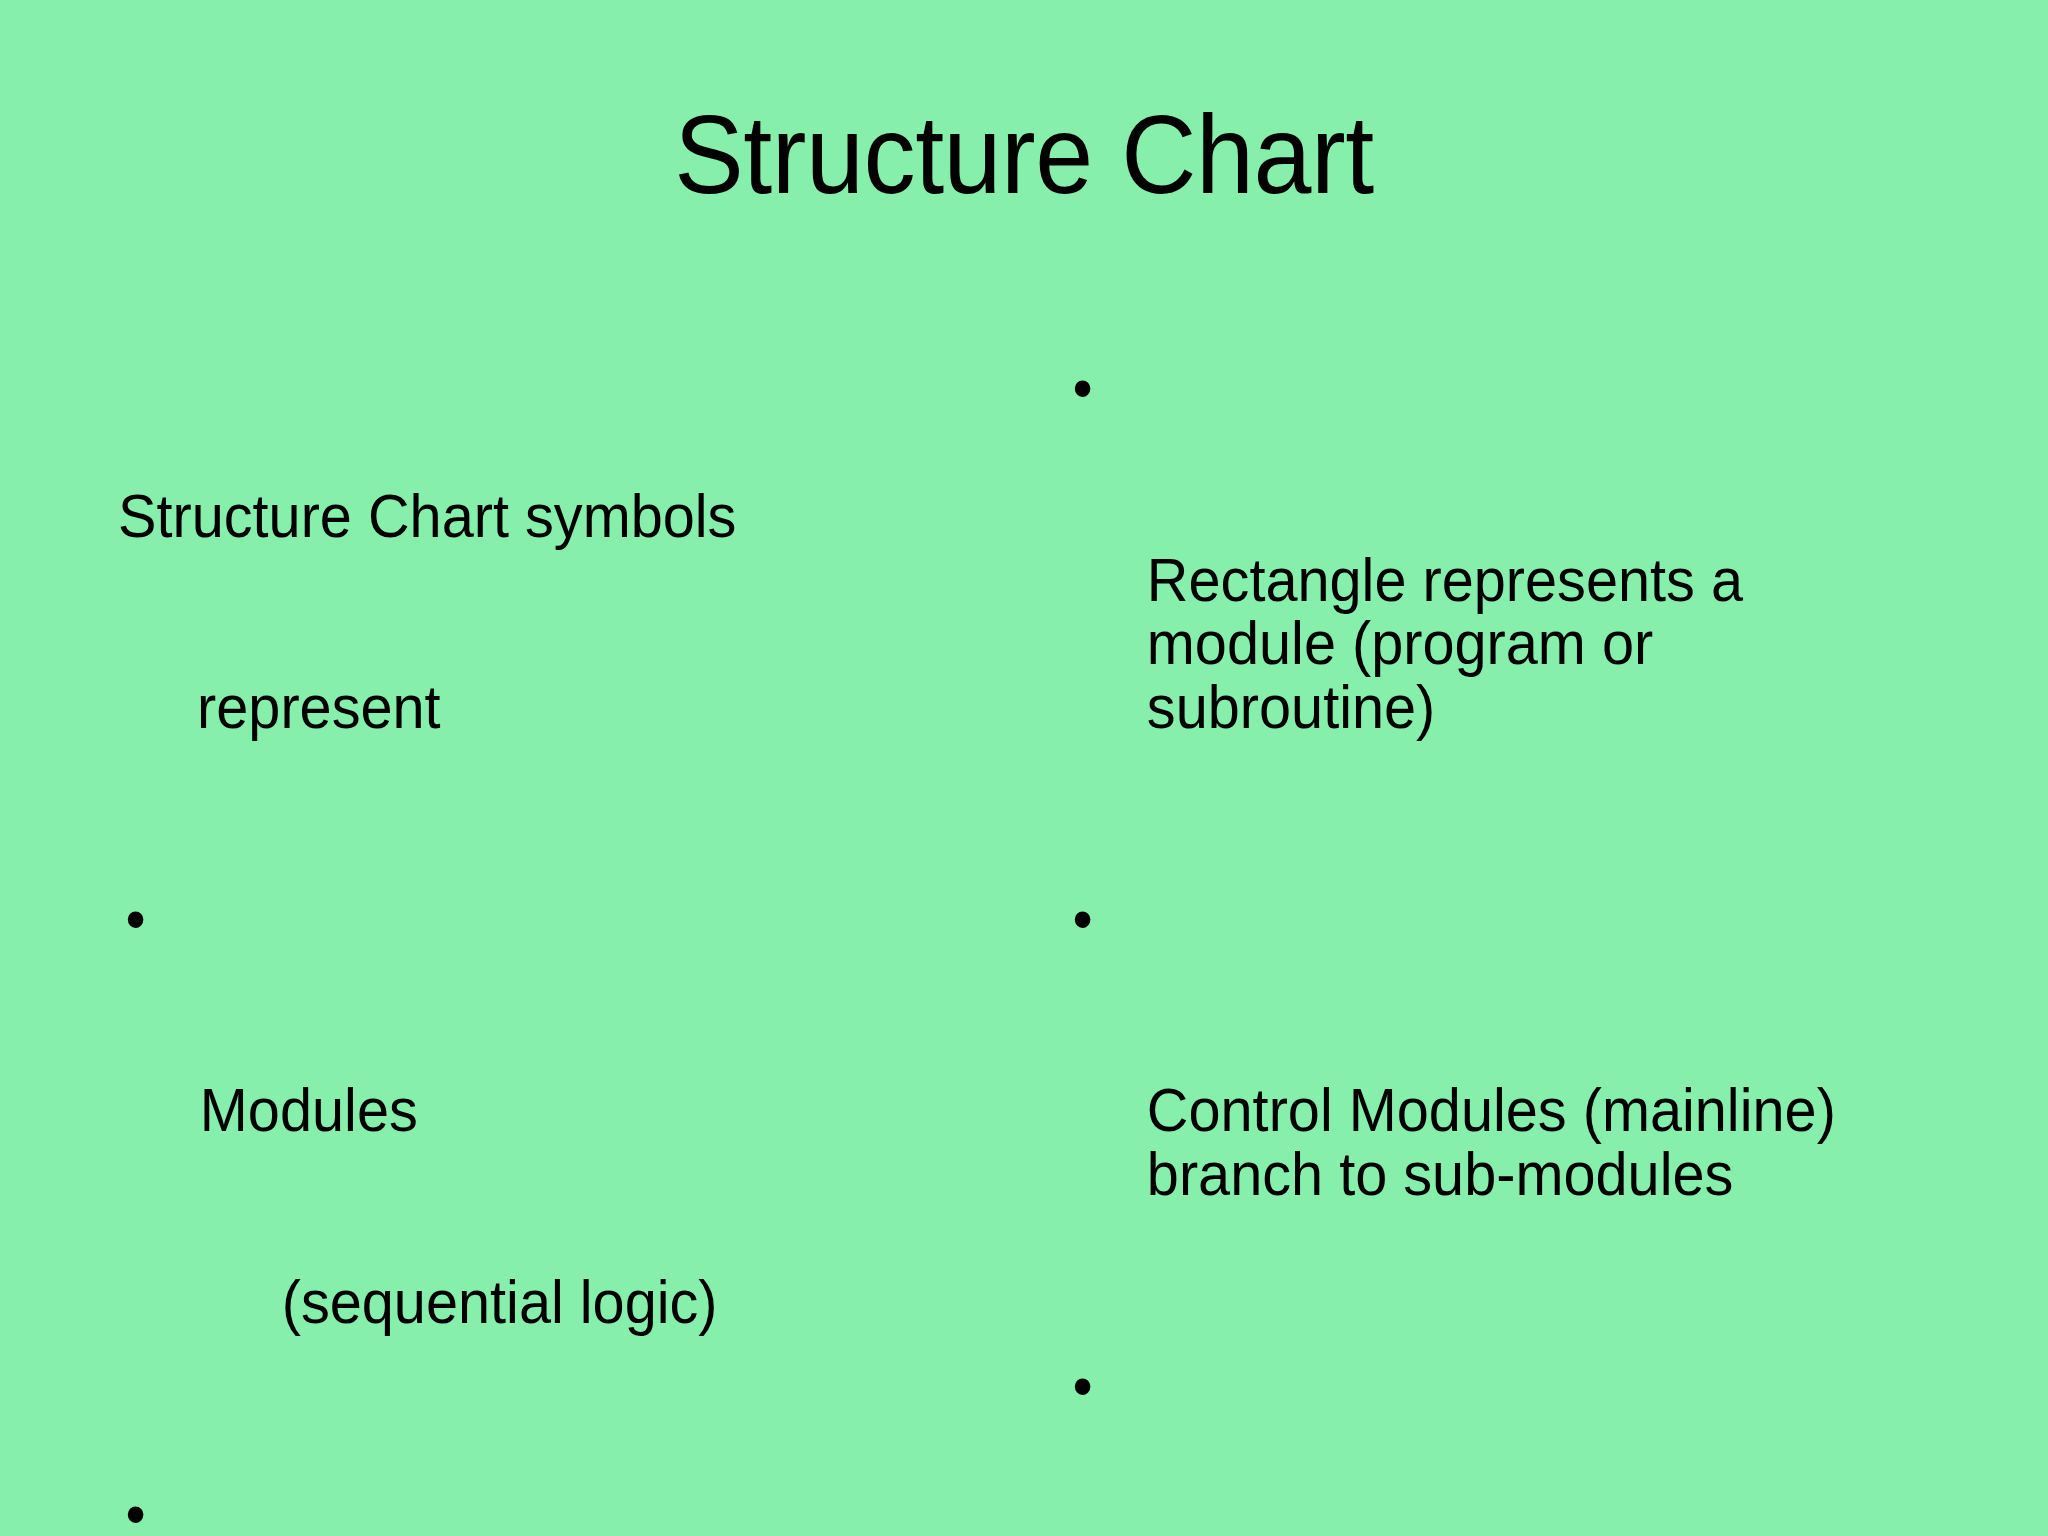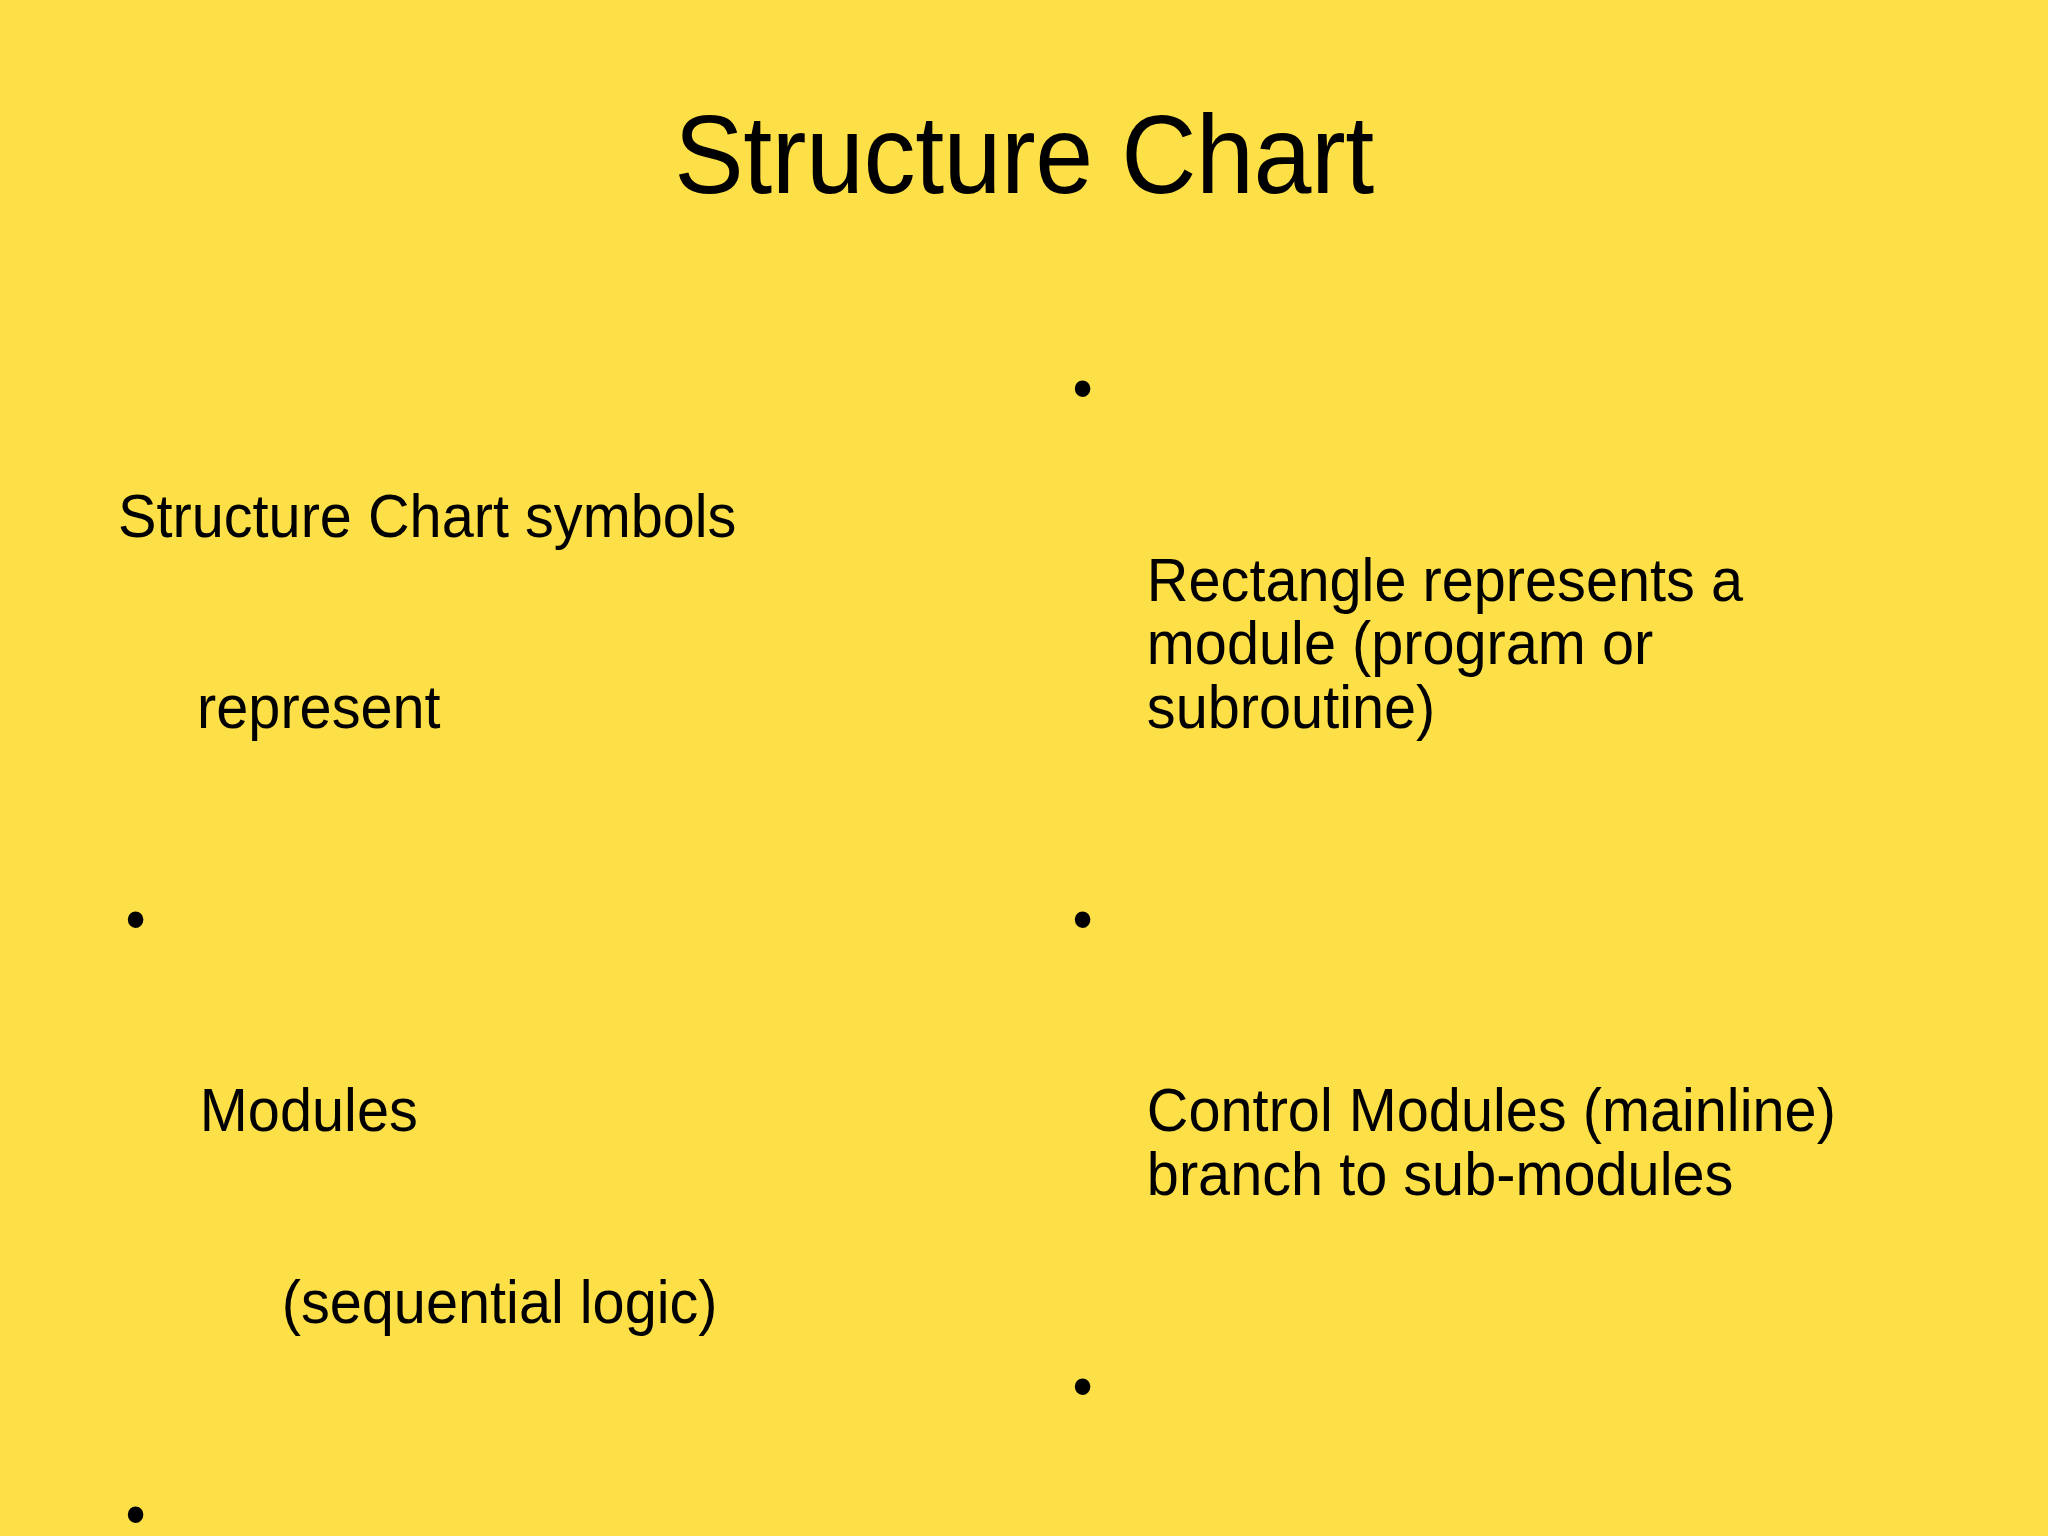--- a/index.html
+++ b/index.html
@@ -12,21 +12,21 @@
     height: 1536px;
     overflow: hidden;
     font-family: "Liberation Sans", sans-serif;
     color: #000000;
   }
 
   .slide {
     position: relative;
     width: 2048px;
     height: 1536px;
-    background: #fde047;
+    background: #86efac;
     box-sizing: border-box;
   }
 
   
   .slide-title {
     position: absolute;
     left: 0;
     top: 92px;
     width: 2048px;
     text-align: center;

